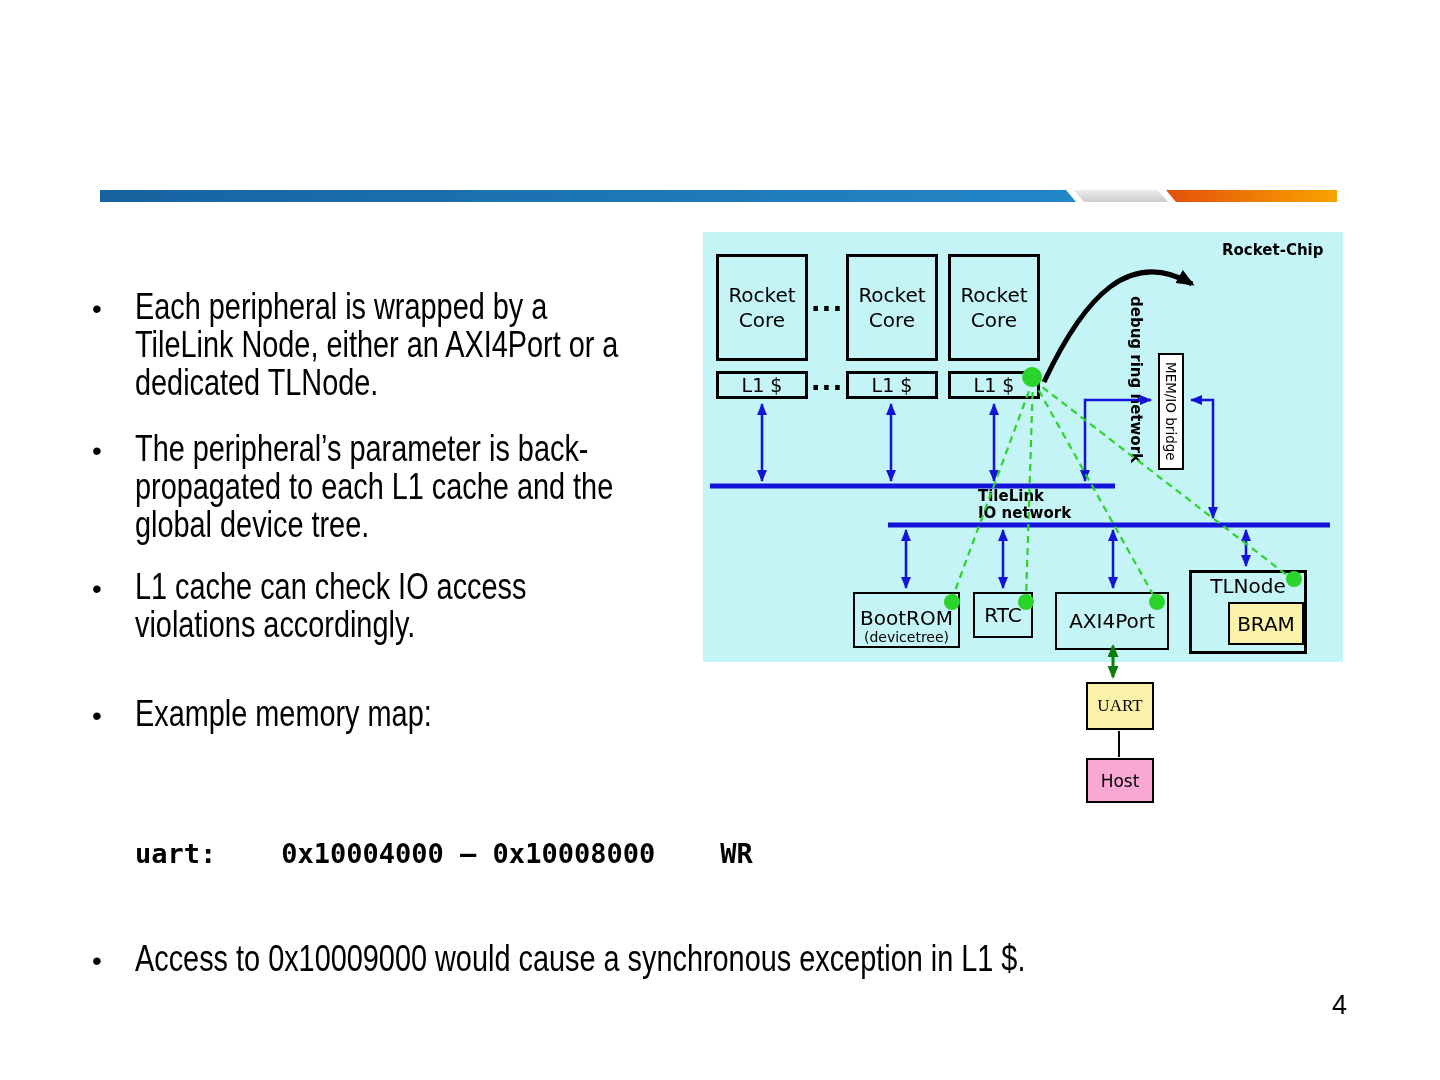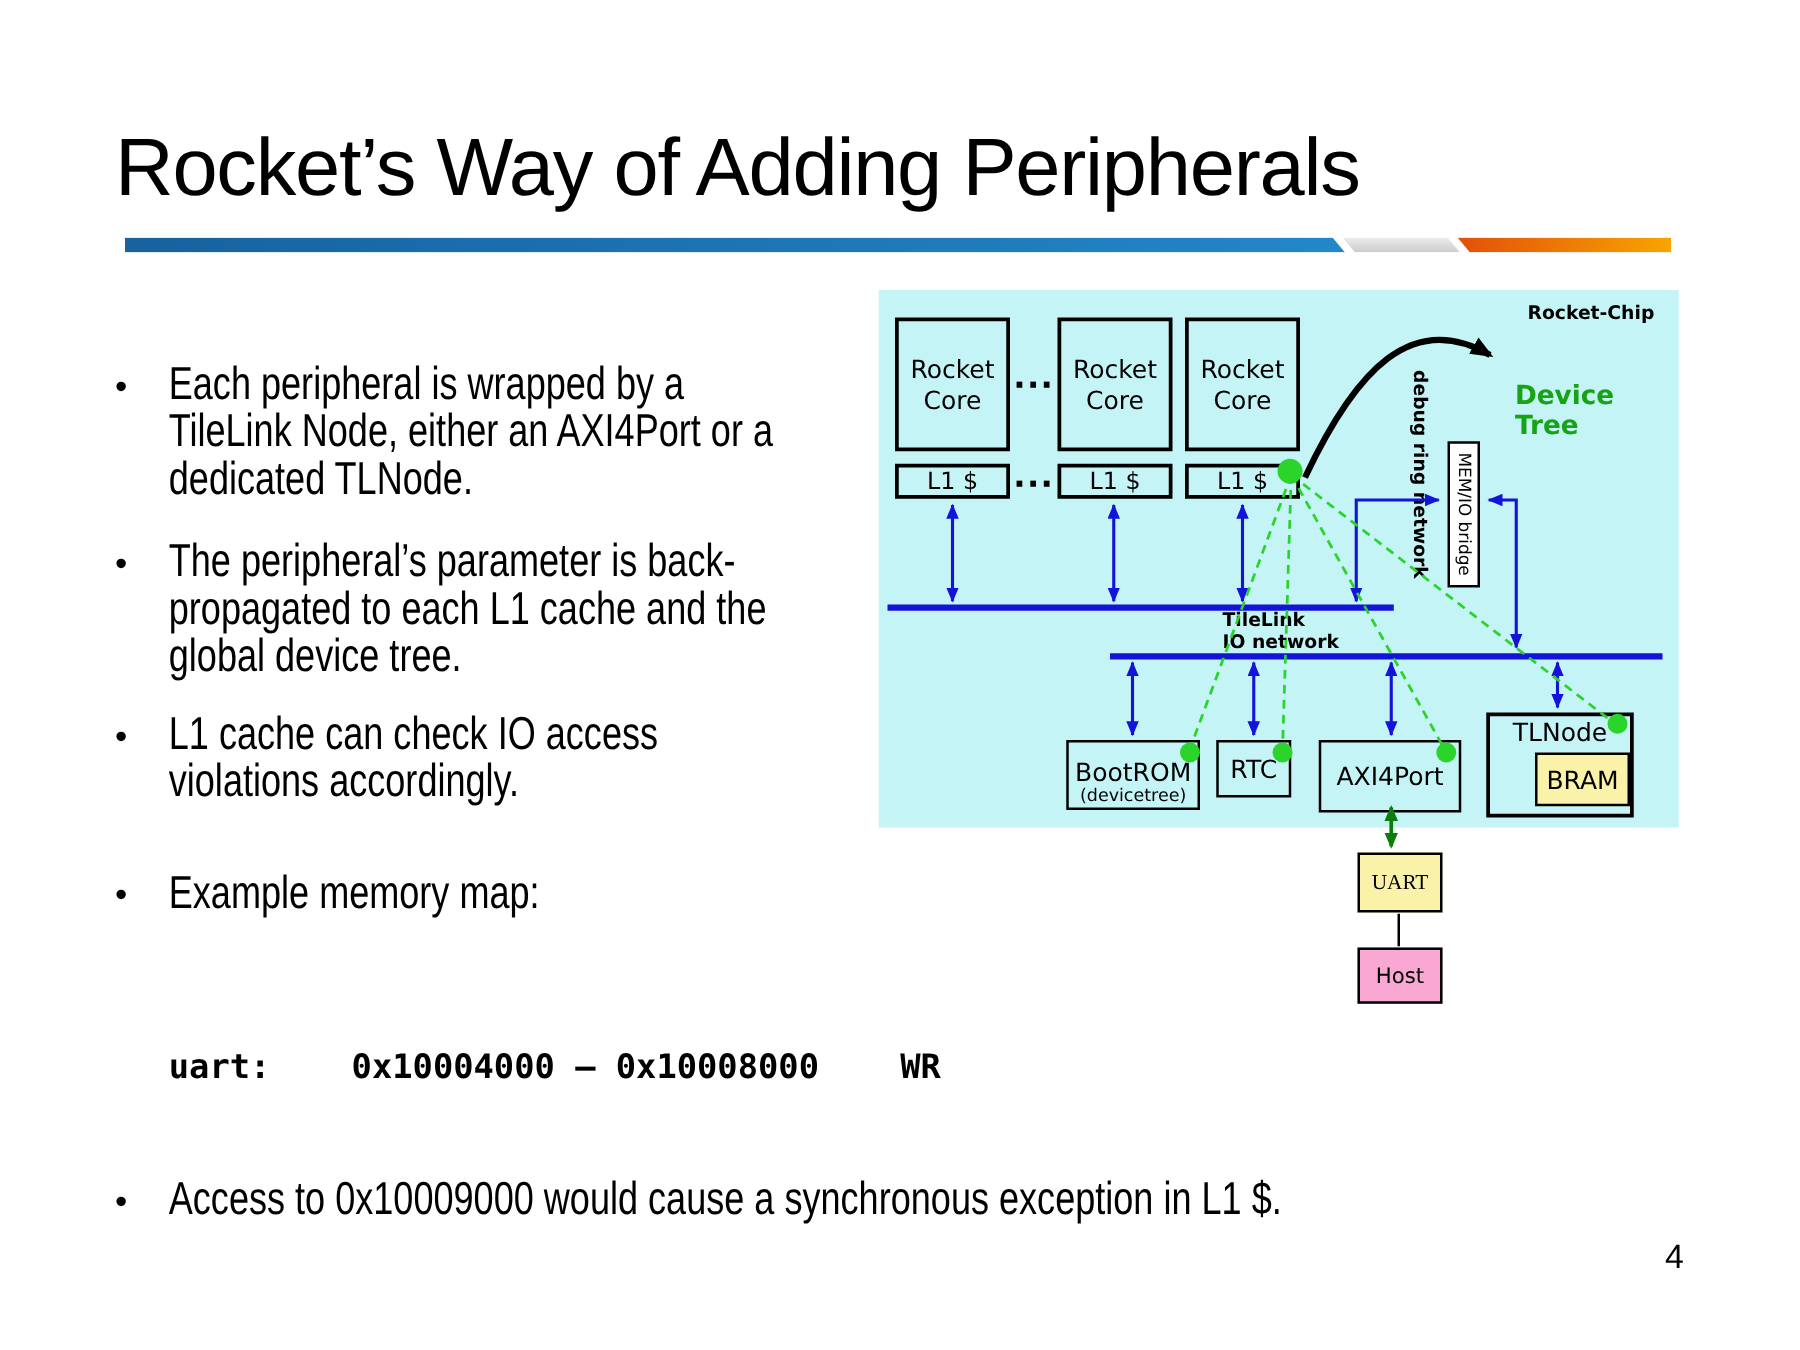--- a/index.html
+++ b/index.html
@@ -71,21 +71,20 @@
           display:flex; align-items:center; justify-content:center;
           font-family:"DejaVu Sans", sans-serif; font-size:17px; }
   .overlay { position:absolute; left:0; top:0; width:1440px; height:1080px;
              z-index:5; pointer-events:none; }
 </style>
 </head>
 <body>
 
 <div class="slide">
 
-  <div class="title">Rocket’s Way of Adding Peripherals</div>
 
   <div class="bar">
     <div class="bar-seg bar-blue"></div>
     <div class="bar-seg bar-gray"></div>
     <div class="bar-seg bar-orange"></div>
   </div>
 
   <div class="b-mark" style="top:290px">•</div>
   <div class="b-text" style="top:288px">
     <div>Each peripheral is wrapped by a</div>
@@ -118,21 +117,20 @@
 
   <div class="b-mark" style="top:942px">•</div>
   <div class="b-text" style="top:940px">
     <div>Access to 0x10009000 would cause a synchronous exception in L1 $.</div>
   </div>
 
   <div class="pagenum">4</div>
 
   <div class="diagram">
     <div class="lbl-chip">Rocket-Chip</div>
-    <div class="lbl-dtree">Device Tree</div>
     <div class="lbl-debug">debug ring network</div>
 
     <div class="dbox rc" style="left:13px">
       <div>Rocket</div>
       <div>Core</div>
     </div>
     <div class="dots" style="left:106px; top:62px">···</div>
     <div class="dbox rc" style="left:143px">
       <div>Rocket</div>
       <div>Core</div>

